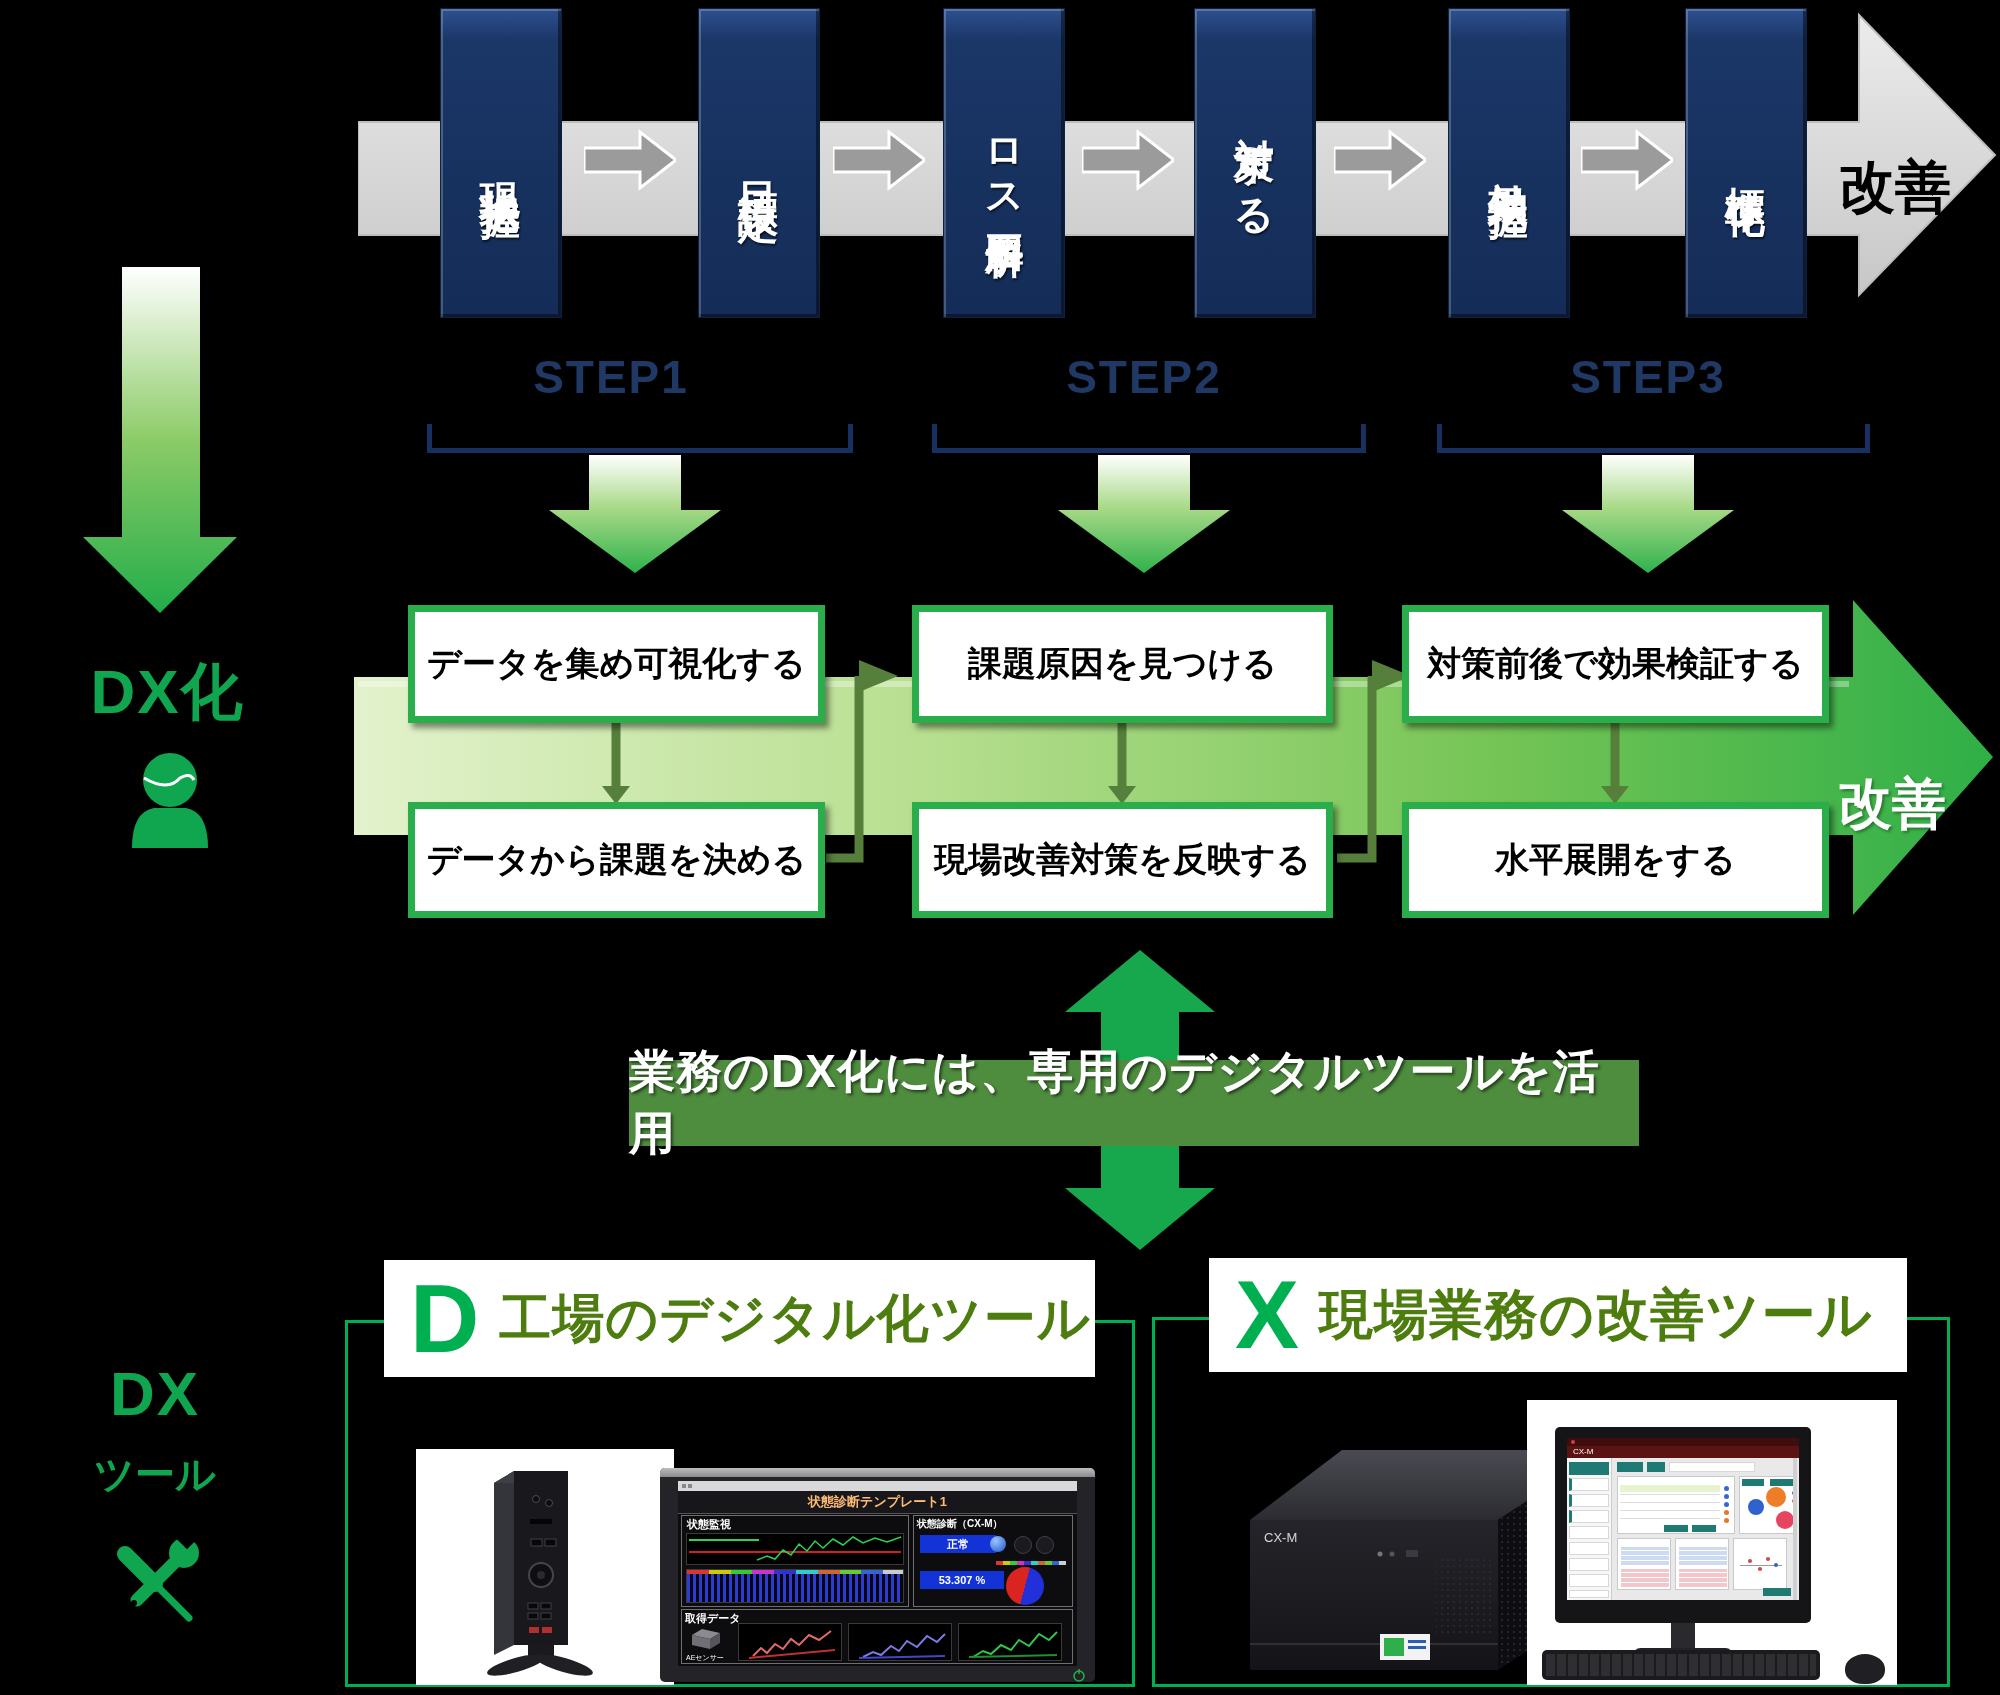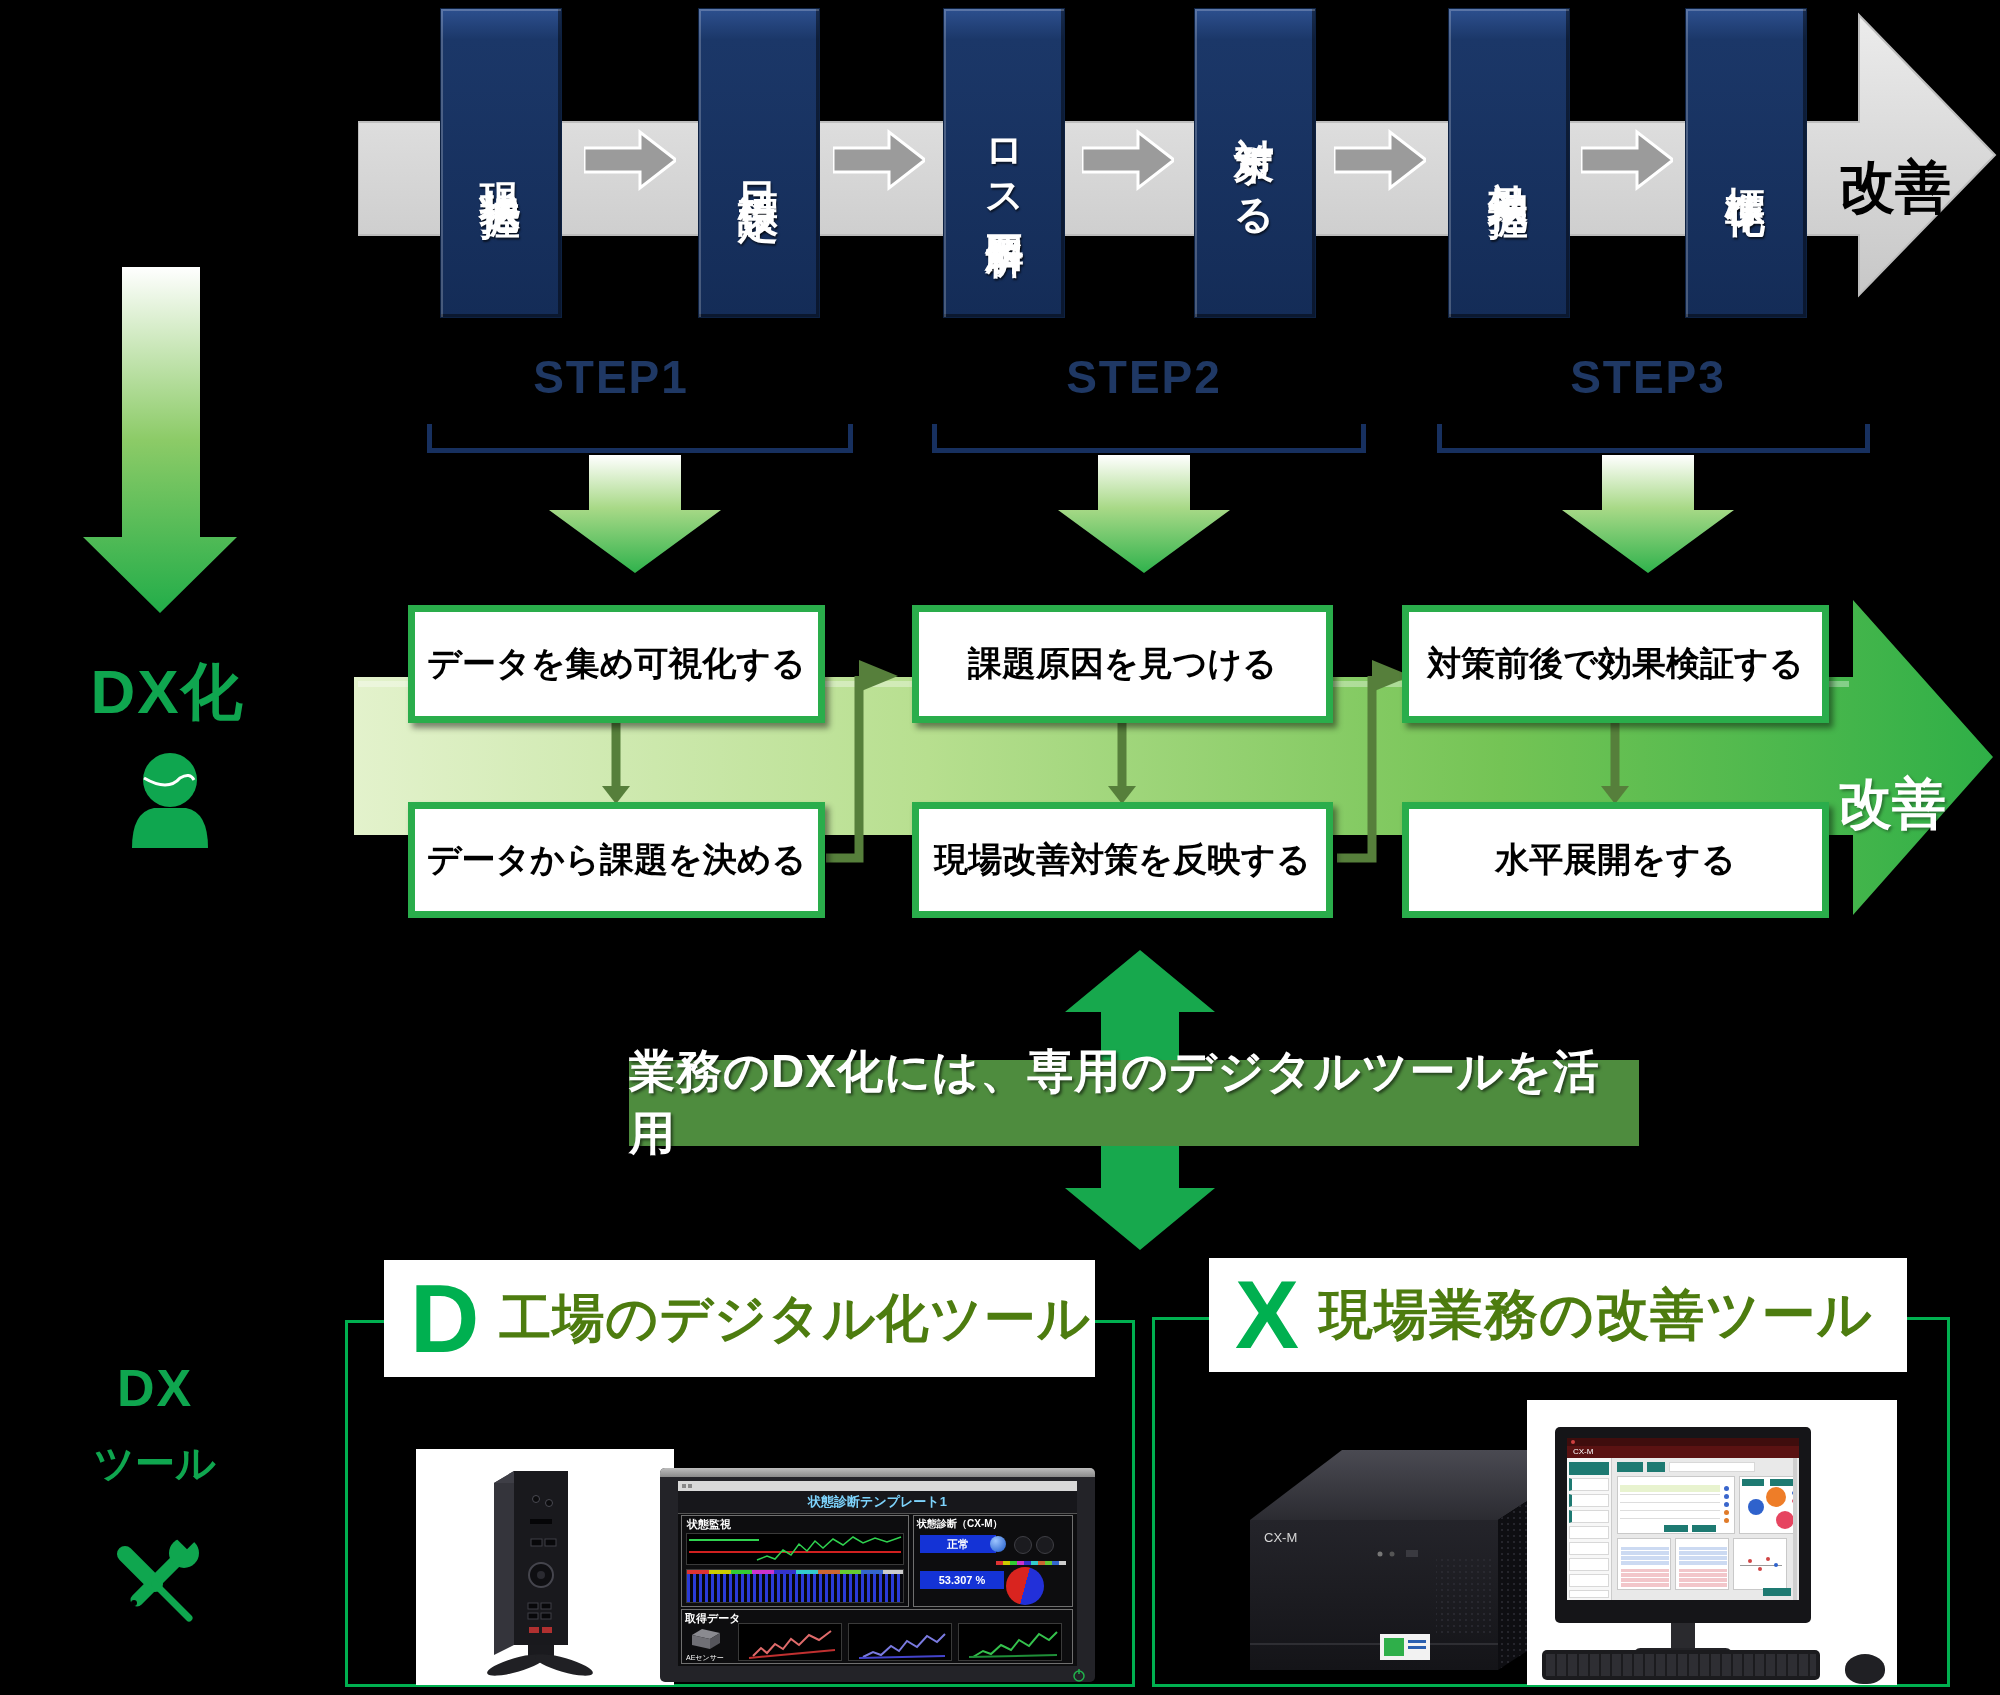--- a/index.html
+++ b/index.html
@@ -26,21 +26,21 @@
   .dx-label{position:absolute;left:55px;top:650px;width:225px;text-align:center;
     color:#0FA64F;font-size:62px;font-weight:bold;letter-spacing:2px;}
   .banner{position:absolute;left:629px;top:1060px;width:1010px;height:86px;background:#4E8C3E;
     display:flex;align-items:center;justify-content:center;color:#fff;font-size:46px;
     font-weight:bold;letter-spacing:1px;text-shadow:2px 2px 3px rgba(0,0,0,.55);}
   .panel{position:absolute;border:3px solid #00B050;box-sizing:border-box;background:transparent;}
   .phead{position:absolute;background:#fff;display:flex;align-items:center;padding-left:26px;box-sizing:border-box;}
   .phead .letter{color:#00B050;font-size:96px;font-weight:bold;line-height:1;}
   .phead .ptitle{color:#4d7c0f;font-weight:bold;margin-left:20px;letter-spacing:1px;}
   .dxtool-label{position:absolute;left:55px;top:1358px;width:200px;text-align:center;color:#0FA64F;font-weight:bold;}
-  .dxtool-label .l1{font-size:52px;letter-spacing:2px;}
+  .dxtool-label .l1{font-size:62px;letter-spacing:2px;}
   .dxtool-label .l2{font-size:40px;margin-top:18px;}
   .photo{position:absolute;background:#fff;}
   .monitor-l{position:absolute;left:660px;top:1468px;width:435px;height:214px;background:#232328;border-radius:5px;}
   .monitor-l .topstrip{position:absolute;left:0;top:0;width:100%;height:9px;
     background:linear-gradient(#bdbdbd,#8a8a8a);border-radius:5px 5px 0 0;}
   .screen-l{position:absolute;left:18px;top:13px;width:399px;height:185px;background:#0d0d0f;overflow:hidden;}
   .dsec{position:absolute;border:1px solid #6f6f6f;box-sizing:border-box;}
   .dlabel{position:absolute;color:#fff;font-weight:bold;font-size:11px;}
   .dchart{position:absolute;background:#000;border:1px solid #3a3a3a;box-sizing:border-box;overflow:hidden;}
   .badge{position:absolute;background:#1433d6;color:#fff;font-weight:bold;font-size:11px;
@@ -281,21 +281,21 @@
   </div>
 
   <div class="monitor-l">
     <div class="topstrip"></div>
     <div class="screen-l">
       <div class="abs" style="left:0;top:0;width:399px;height:10px;background:#d9d9d9">
         <div class="abs" style="left:4px;top:3px;width:4px;height:4px;background:#888"></div>
         <div class="abs" style="left:10px;top:3px;width:4px;height:4px;background:#888"></div>
       </div>
       <div class="abs" style="left:0;top:10px;width:399px;height:22px;background:#17171b;border-bottom:1px solid #555;display:flex;align-items:center;justify-content:center;">
-        <span style="color:#7dd3fc;font-size:13px;font-weight:bold;">状態診断テンプレート1</span>
+        <span style="color:#fdba74;font-size:13px;font-weight:bold;">状態診断テンプレート1</span>
       </div>
 
       <div class="dsec" style="left:3px;top:34px;width:228px;height:92px"></div>
       <span class="dlabel" style="left:9px;top:36px;">状態監視</span>
       <div class="dchart" style="left:8px;top:52px;width:218px;height:32px">
         <svg width="218" height="32">
           <line x1="2" y1="6" x2="72" y2="6" stroke="#2fd24f" stroke-width="2"></line>
           <line x1="2" y1="18" x2="214" y2="18" stroke="#d02020" stroke-width="2"></line>
           <polyline points="70,26 80,22 88,25 96,16 104,21 112,10 120,17 128,7 136,14 146,5 156,11 166,3 176,9 188,4 200,8 214,3" stroke="#2fd24f" stroke-width="1.5" fill="none"></polyline>
         </svg>

